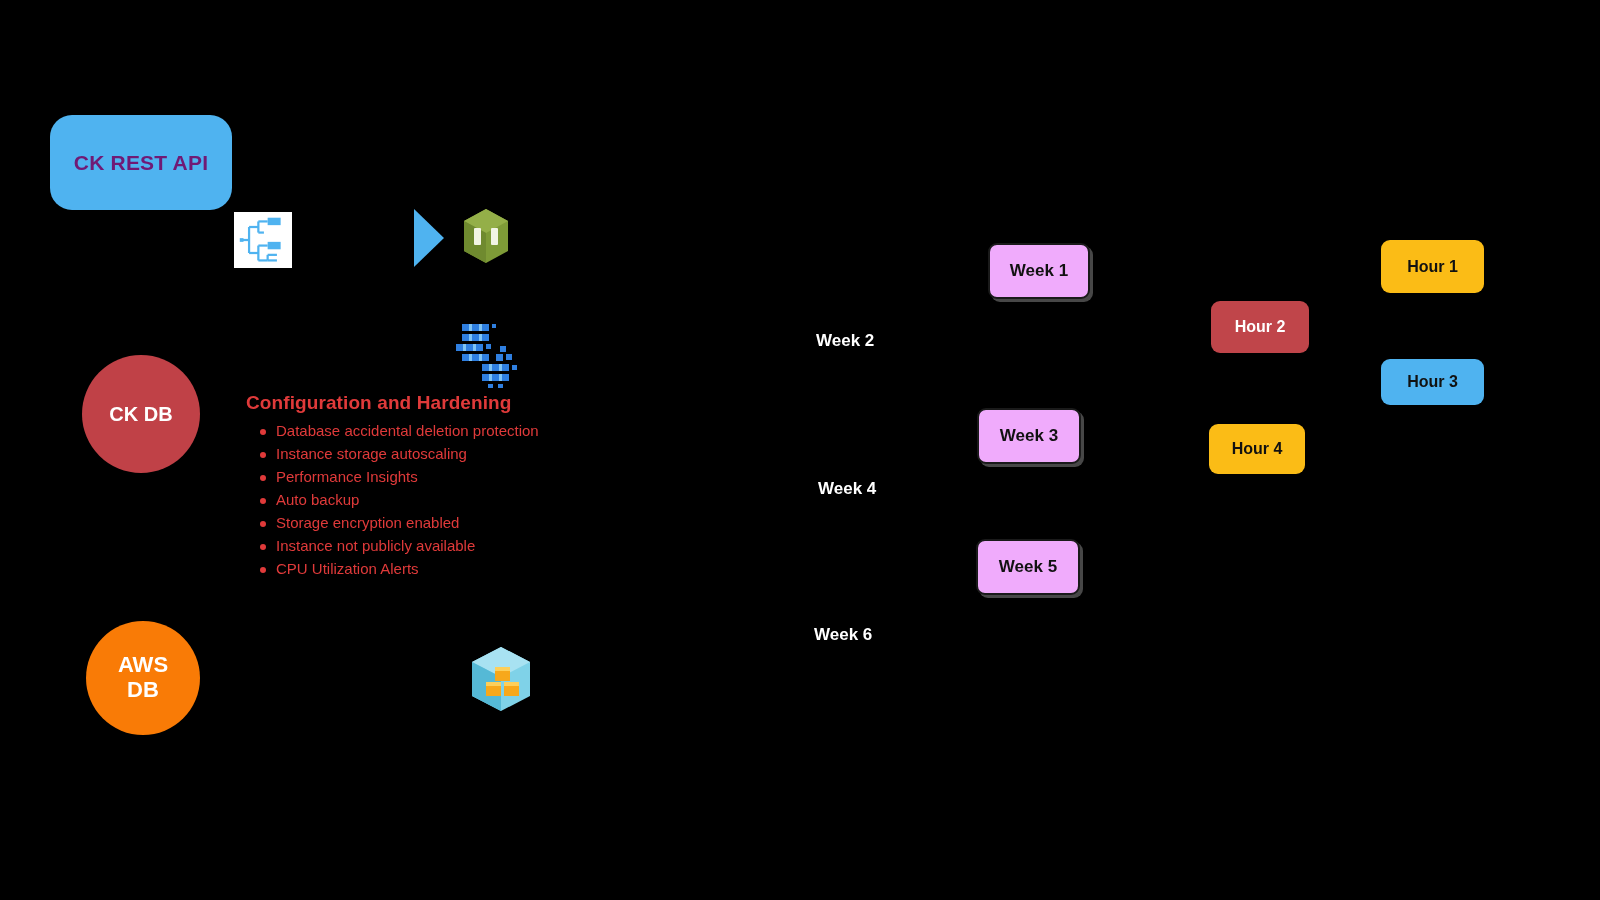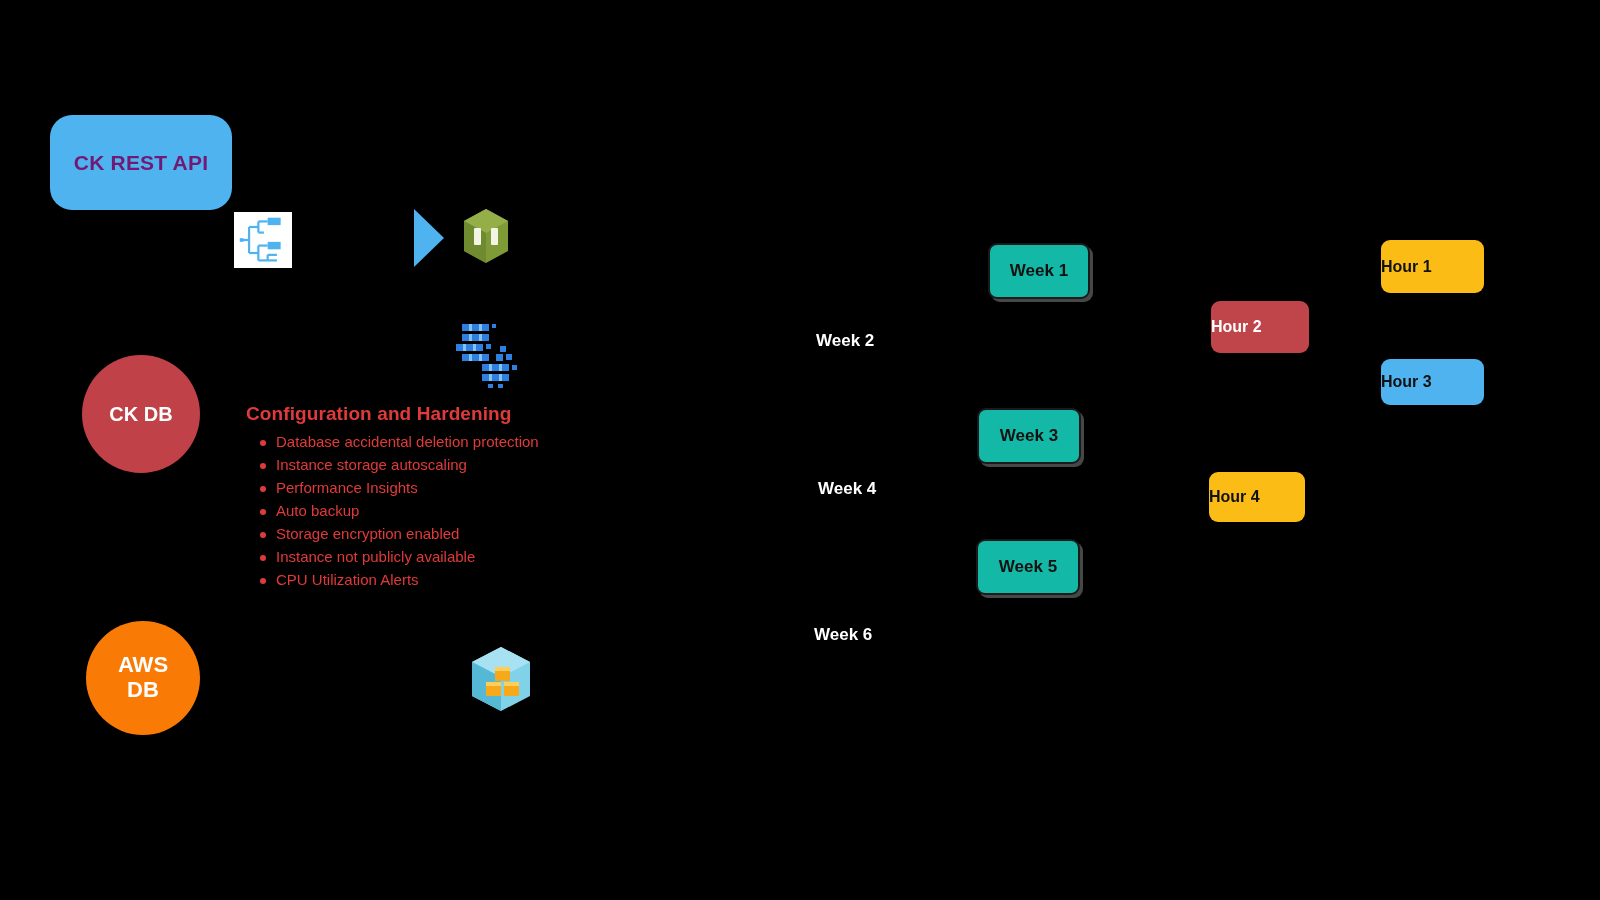--- a/index.html
+++ b/index.html
@@ -102,21 +102,21 @@
   
   .config-block {
     left: 246px; top: 392px;
     width: 420px;
     color: #E03A3A;
   }
   .config-title {
     font-size: 19px;
     font-weight: bold;
     color: #E03A3A;
-    margin: 11px 0 6px 0;
+    margin: 0 0 6px 0;
     letter-spacing: 0.1px;
   }
   .config-list {
     list-style: none;
     margin: 0;
     padding: 0 0 0 14px;
   }
   .config-list li {
     font-size: 15px;
     font-weight: normal;
@@ -132,21 +132,21 @@
     left: 0;
     top: 9px;
     width: 6px;
     height: 6px;
     border-radius: 50%;
     background: #E03A3A;
   }
 
   
   .week-box {
-    background: #14b8a6;
+    background: #f0abfc;
     border: 2px solid #1A1A1A;
     border-radius: 9px;
     box-shadow: 3px 3px 0 rgba(255,255,255,0.28);
     display: flex;
     align-items: center;
     justify-content: center;
     color: #111111;
     font-size: 17px;
     font-weight: bold;
   }
@@ -163,39 +163,39 @@
   }
   .week-2 { left: 816px; top: 331px; }
   .week-4 { left: 818px; top: 479px; }
   .week-6 { left: 814px; top: 625px; }
 
   
   .hour-box {
     border-radius: 9px;
     display: flex;
     align-items: center;
-    justify-content: flex-start;
+    justify-content: center;
     font-size: 16px;
     font-weight: bold;
   }
   .hour-1 {
     left: 1381px; top: 240px; width: 103px; height: 53px;
     background: #FBBC16; color: #111111;
   }
   .hour-2 {
     left: 1211px; top: 301px; width: 98px; height: 52px;
     background: #C0454A; color: #FFFFFF;
   }
   .hour-3 {
     left: 1381px; top: 359px; width: 103px; height: 46px;
     background: #4FB3F0; color: #111111;
   }
   .hour-4 {
     left: 1209px; top: 424px; width: 96px; height: 50px;
-    background: #FBBC16; color: #111111; margin-top: 48px;
+    background: #FBBC16; color: #111111;
   }
 </style>
 </head>
 <body>
 
 <div id="canvas">
 
   <div class="abs ck-rest-api">
     <span>CK REST API</span>
   </div>

